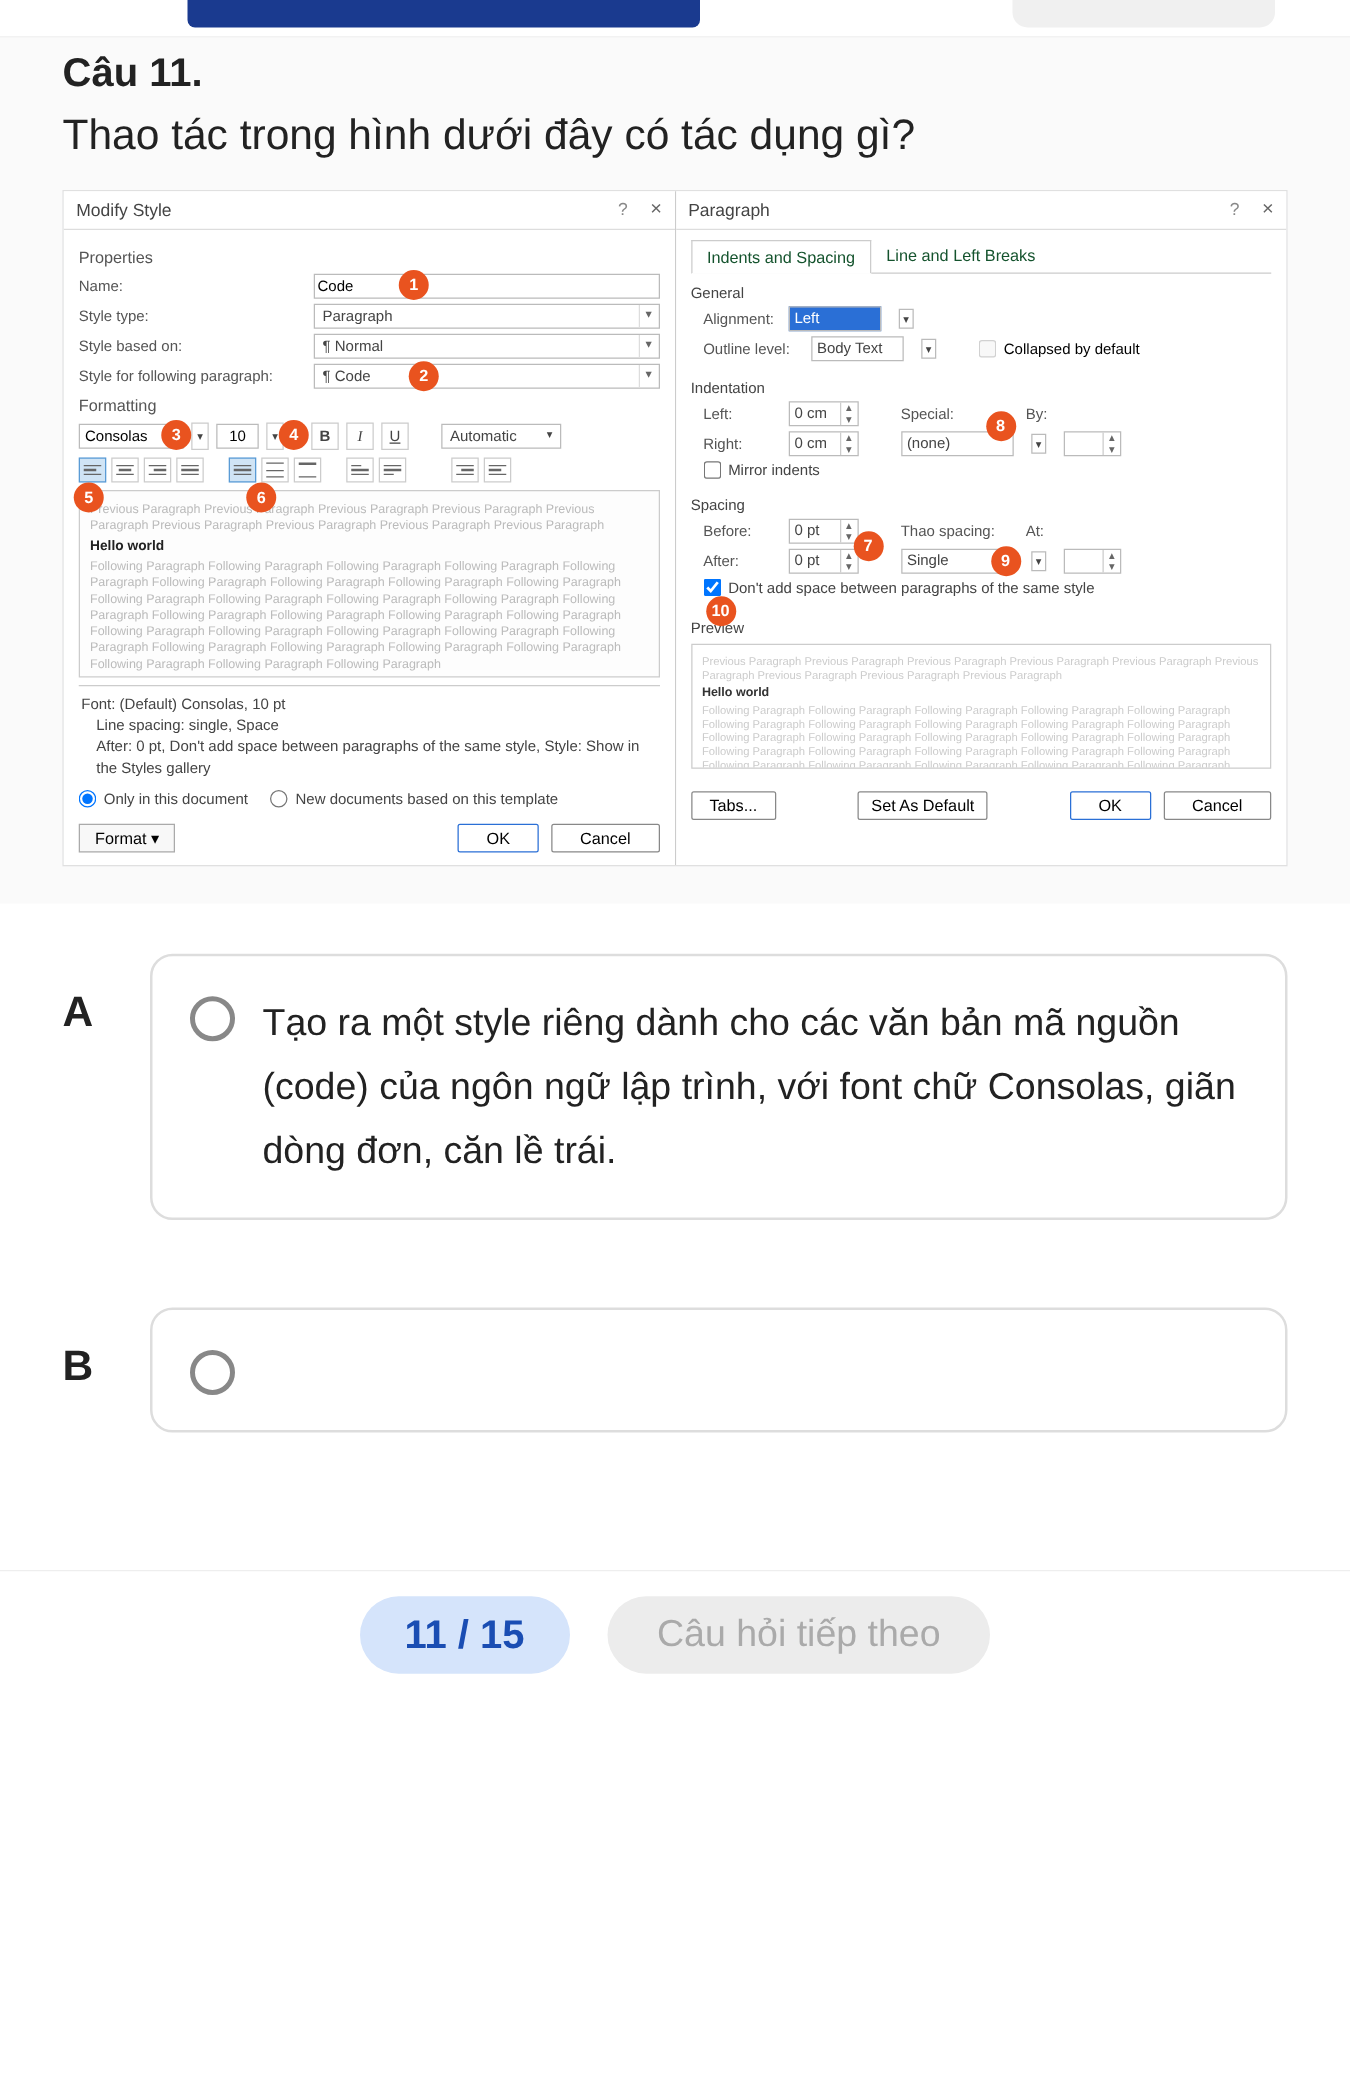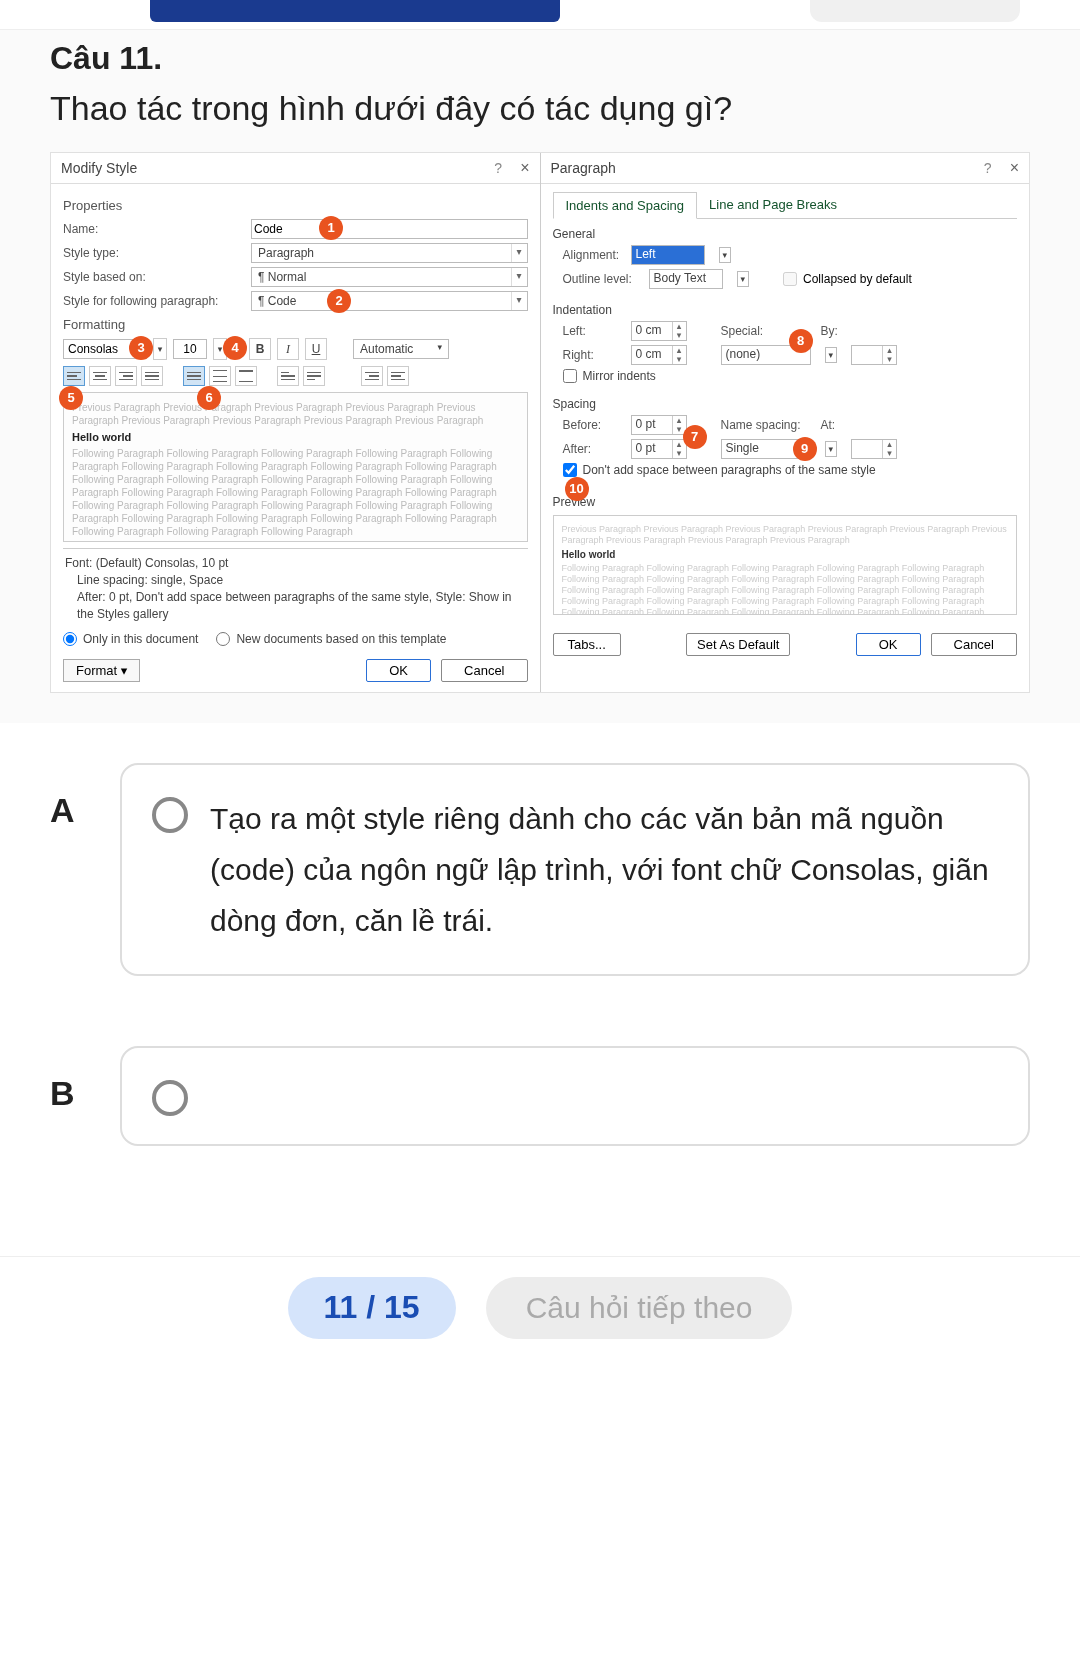--- a/index.html
+++ b/index.html
@@ -238,21 +238,21 @@
       </div>
 
       <div class="dlg">
         <div class="dlg-title">
           <span>Paragraph</span>
           <span class="dlg-help"><span class="h-q">?</span><span class="dlg-close">×</span></span>
         </div>
         <div class="dlg-body rel">
           <div class="tabs">
             <div class="tab active">Indents and Spacing</div>
-            <div class="tab">Line and Page Breaks</div>
+            <div class="tab">Line and Left Breaks</div>
           </div>
 
           <div class="glabel">General</div>
           <div class="subrow" style="padding-left:10px;">
             <span class="sublbl">Alignment:</span>
             <div class="rsel hi"><span>Left</span></div>
               <span style="font-size:9px;border:1px solid #bbb;padding:2px 3px;">▾</span>
           </div>
           <div class="subrow" style="padding-left:10px;">
             <span class="sublbl" style="width:72px">Outline level:</span>
@@ -296,21 +296,21 @@
             </div>
 
           <div class="glabel" style="margin-top:14px">Spacing</div>
           <div class="rel">
             <div class="subrow" style="padding-left:10px;">
               <span class="sublbl">Before:</span>
               <div class="rspin">
                   <span>0 pt</span>
                   <div class="sp">▴<br>▾</div>
                 </div>
-              <span class="sublbl2 spacer-gap">Name spacing:</span>
+              <span class="sublbl2 spacer-gap">Thao spacing:</span>
               <span class="sublbl2" style="width:40px">At:</span>
             </div>
             <div class="subrow" style="padding-left:10px;">
               <span class="sublbl">After:</span>
               <div class="rspin">
                   <span>0 pt</span>
                   <div class="sp">▴<br>▾</div>
                 </div>
               <div class="rsel spacer-gap" style="width:90px"><span>Single</span></div>
                 <span style="font-size:9px;border:1px solid #bbb;padding:2px 3px;">▾</span>

